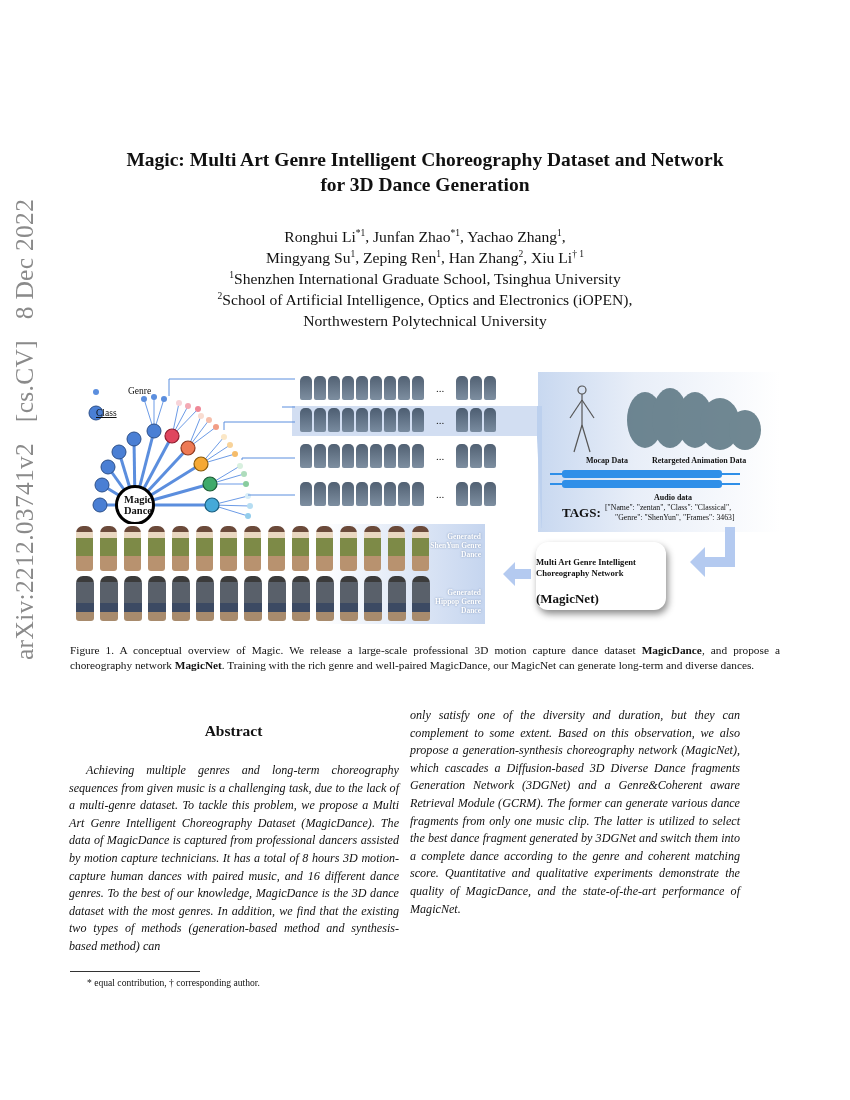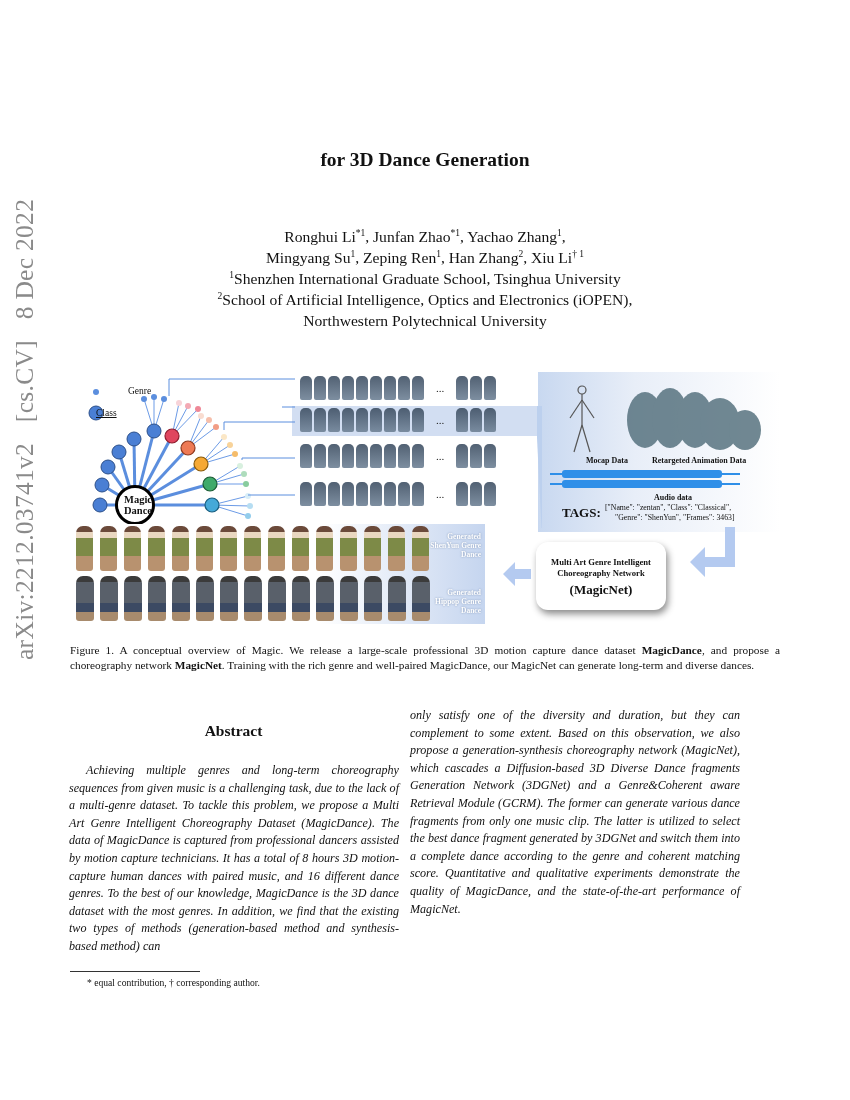--- a/index.html
+++ b/index.html
@@ -72,37 +72,38 @@
     background: linear-gradient(90deg, #ffffff 0%, #ffffff 60%, #c5d5ef 100%);
   }
   .gen-label {
     position: absolute; right: 4px; color: #fff; font-size: 7.5px; font-weight: bold; text-align: right; line-height: 9px;
     text-shadow: 0 0 2px #7a8fb0;
     padding-left: 48px;
   }
   .net-box {
     position: absolute; left: 466px; top: 170px; width: 130px; height: 68px;
     background: #fff; border-radius: 12px; box-shadow: 2px 4px 7px rgba(0,0,0,0.45);
-    text-align: center; font-weight: bold;
+    font-weight: bold;
   }
   .net-box .l1 { font-size: 8.6px; margin-top: 15px; line-height: 11px; }
-  .net-box .l2 { font-size: 13px; margin-top: 3px; }
+  .net-box .l2 { font-size: 13px; margin-top: 12px; }
   .girl { width: 17px; height: 45px; border-radius: 7px 7px 3px 3px; background: linear-gradient(180deg,#6b4a3a 0 14%, #e9d7c0 14% 26%, #7d8a47 26% 66%, #b8926f 66% 100%); }
   .boy { width: 18px; height: 45px; border-radius: 7px 7px 3px 3px; background: linear-gradient(180deg,#3b3b3b 0 14%, #59606a 14% 60%, #3c4a63 60% 80%, #a88b6d 80% 100%); }
 </style>
 </head>
 <body>
 
 <div class="arxiv-stamp">
   <span>arXiv:2212.03741v2</span>
   <span>[cs.CV]</span>
   <span>8 Dec 2022</span>
 </div>
 
 <div class="title">
+  <div>Magic: Multi Art Genre Intelligent Choreography Dataset and Network</div>
   <div>for 3D Dance Generation</div>
 </div>
 
 <div class="authors">
   <div>
     <span>Ronghui Li</span><sup>*1</sup>,
     <span>Junfan Zhao</span><sup>*1</sup>,
     <span>Yachao Zhang</span><sup>1</sup>,
   </div>
   <div>

